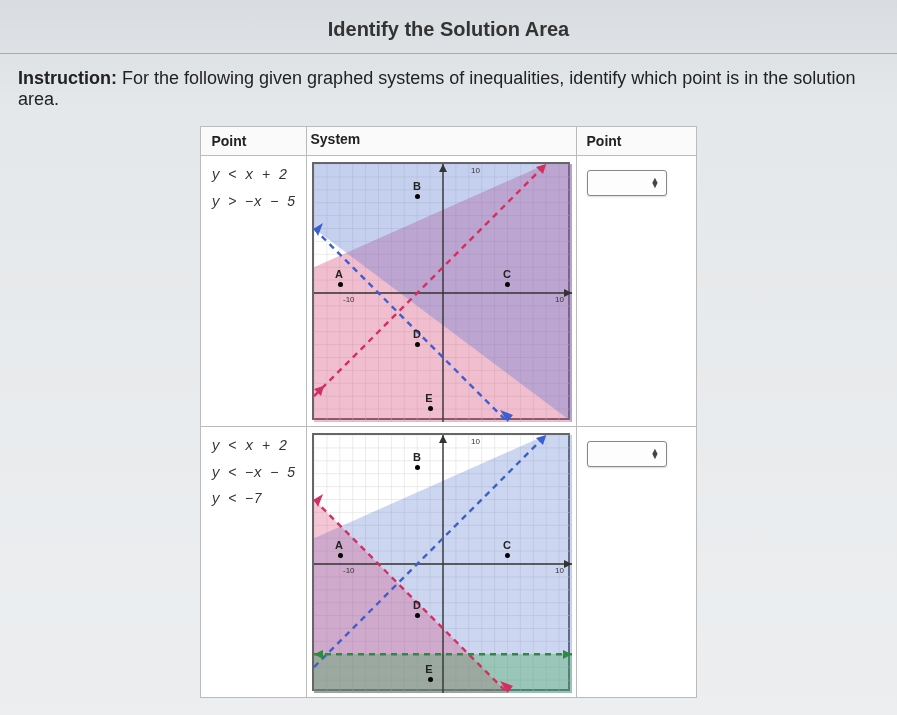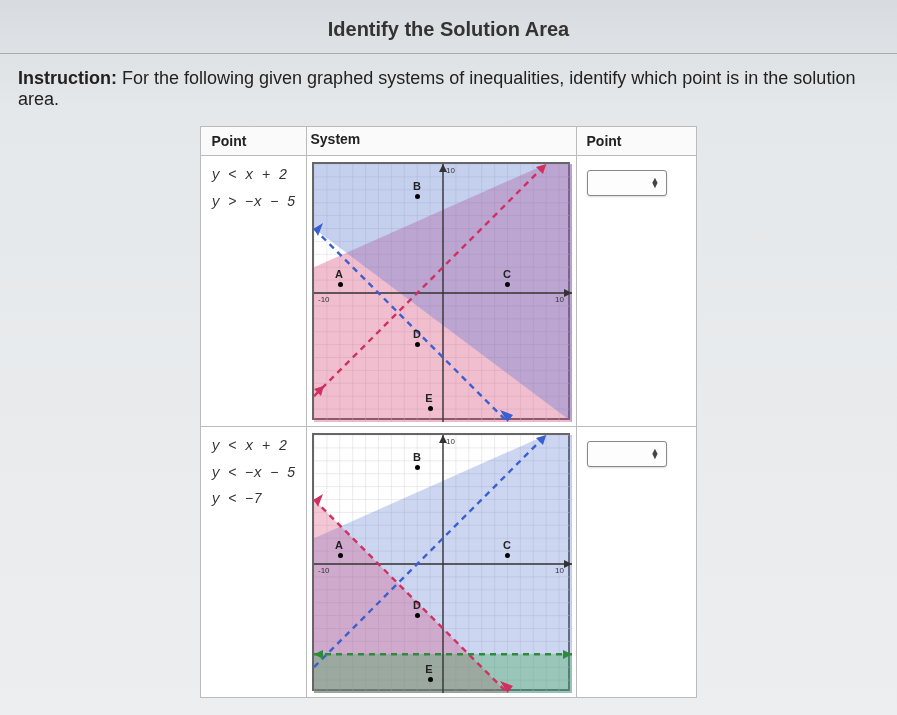--- a/index.html
+++ b/index.html
@@ -91,21 +91,21 @@
     font: bold 11px Arial;
     color:#222;
     background:rgba(255,255,255,0.0);
     text-align:center;
     width:14px;
   }
   .pt-dot {
     position:absolute; width:5px; height:5px; background:#000; border-radius:50%;
   }
   .axis-num {
-    position:absolute; font:8px Arial; color:#333;
+    position:absolute; font:8px Arial; color:#333;padding-left:25px;
   }
 </style>
 </head>
 <body>
 
 <div class="page-title">Identify the Solution Area</div>
 <hr class="hr">
 <div class="instruction">
   <b>Instruction:</b><span> For the following given graphed systems of inequalities, identify which point is in the solution area.</span>
 </div>

